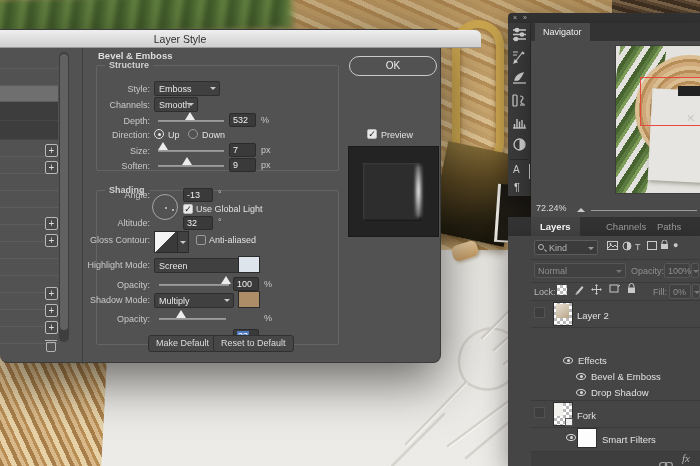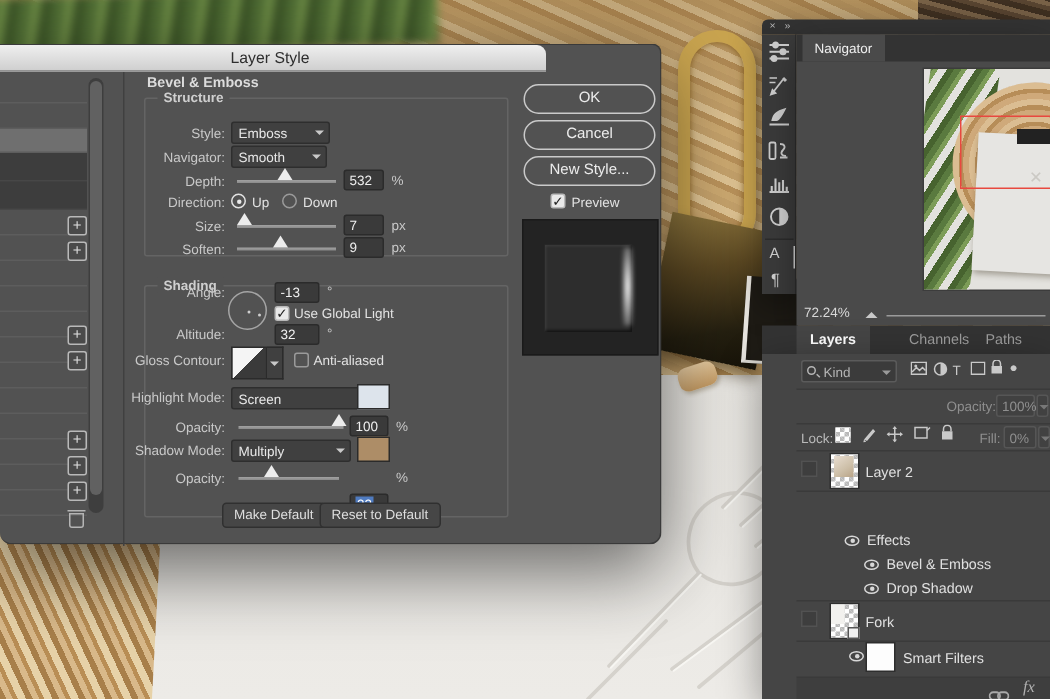--- a/index.html
+++ b/index.html
@@ -30,21 +30,21 @@
     box-shadow:3px 6px 10px rgba(40,25,5,.5);}
   .clip-dark2{left:496px;top:185px;width:36px;height:58px;transform:rotate(4deg);
     background:#1e1b15;border-left:3px solid #e8e5df;border-bottom:2px solid #d9d6cf;}
   .peg{left:452px;top:243px;width:26px;height:16px;border-radius:6px;transform:rotate(-18deg);
     background:linear-gradient(180deg,#e2c79d,#c39a63);box-shadow:1px 2px 3px rgba(80,60,20,.3);}
 
   
   .ls-dialog{left:0;top:29px;width:441px;height:334px;background:#525252;
     border:1px solid #3a3a3a;border-left:none;border-radius:0 6px 8px 8px;
     box-shadow:0 18px 50px rgba(0,0,0,.55);}
-  .ls-title{left:0;top:0;width:364px;height:18px;border-radius:0 6px 0 0;
+  .ls-title{left:0;top:0;width:481px;height:18px;border-radius:0 6px 0 0;
     background:linear-gradient(180deg,#efefef,#cfcfcf);border-bottom:1px solid #9a9a9a;}
   .ls-title span{position:absolute;left:140px;top:3px;width:80px;text-align:center;
     font-size:10.5px;color:#2e2e2e;}
   
   .ls-left{left:0;top:18px;width:72px;height:297px;}
   .srow{position:absolute;left:0;width:58px;height:17px;border-bottom:1px solid #5d5d5d;}
   .srow.hl{background:#6f6f6f;}
   .srow.dk{background:#3d3d3d;border-bottom-color:#474747;}
   .plusbox{position:absolute;left:45px;width:13px;height:13px;background:#4a4a4a;
     border:1px solid #b9b9b9;border-radius:2px;color:#dedede;font-size:10px;line-height:11px;
@@ -252,22 +252,22 @@
     <div class="abs ls-main">
       <div class="bh">Bevel &amp; Emboss</div>
 
       <div class="fset" style="top:17px;height:106px">
         <span class="legend">Structure</span>
       </div>
       <span class="lbl" style="left:0;top:36px;width:67px">Style:</span>
       <div class="dd" style="left:71px;top:33px;width:66px">
         <span>Emboss</span><span class="caret"></span>
       </div>
-      <span class="lbl" style="left:0;top:52px;width:67px">Navigator:</span>
-      <div class="dd" style="left:71px;top:49px;width:64px">
+      <span class="lbl" style="left:0;top:52px;width:67px">Channels:</span>
+      <div class="dd" style="left:71px;top:49px;width:44px">
         <span>Smooth</span><span class="caret"></span>
       </div>
       <span class="lbl" style="left:0;top:68px;width:67px">Depth:</span>
       <div class="track" style="left:75px;top:72px;width:66px">
         <div class="tri" style="left:27px"></div>
       </div>
       <div class="vbox" style="left:146px;top:65px;width:27px">532</div>
       <span class="unit" style="left:178px;top:67px">%</span>
       <span class="lbl" style="left:0;top:82px;width:67px">Direction:</span>
       <div class="radio on" style="left:71px;top:81px"></div>
@@ -328,22 +328,20 @@
         <div class="tri" style="left:17px"></div>
       </div>
       <div class="vbox" style="left:150px;top:281px;width:26px"><span class="sel">33</span></div>
       <span class="unit" style="left:181px;top:265px">%</span>
 
       <div class="sqbtn" style="left:65px;top:287px">Make Default</div>
       <div class="sqbtn" style="left:130px;top:287px">Reset to Default</div>
     </div>
 
     <div class="pill" style="left:349px;top:26px">OK</div>
-    <div class="pill" style="left:349px;top:50px">Cancel</div>
-    <div class="pill" style="left:349px;top:74px">New Style...</div>
     <div class="cb" style="left:367px;top:99px">✓</div>
     <span class="ck" style="left:381px;top:100px">Preview</span>
     <div class="pvthumb">
       <div class="pvsq"></div>
         <div class="pvhl"></div>
     </div>
   </div>
 
   <div class="abs dock-header">
     <b style="left:5px">×</b>
@@ -464,20 +462,24 @@
       <div class="ficon" style="left:129px;top:4px">
         <svg width="9" height="10" viewBox="0 0 9 10">
             <path d="M2 4 V2.5 a2.5 2.5 0 0 1 5 0 V4" fill="none" stroke="#c9c9c9"></path>
             <rect x="1" y="4" width="7" height="5" fill="#c9c9c9"></rect>
           </svg>
       </div>
       <div class="ficon" style="left:142px;top:4px">●</div>
 
       <div class="rowline" style="top:23px"></div>
 
+      <div class="gbox" style="left:3px;top:27px;width:92px">
+        <span>Normal</span>
+        <span class="gcaret" style="right:3px;top:6px;position:absolute"></span>
+      </div>
       <span class="slabel grayed" style="left:100px;top:30px">Opacity:</span>
       <div class="gbox" style="left:133px;top:27px;width:26px">100%</div>
       <div class="gbox" style="left:160px;top:27px;width:8px">
           <span class="gcaret" style="left:1px;top:6px;position:absolute"></span>
         </div>
 
       <div class="rowline" style="top:46px"></div>
 
       <span class="slabel" style="left:3px;top:51px">Lock:</span>
       <div class="ficon checker" style="left:26px;top:49px;width:10px;height:10px"></div>

